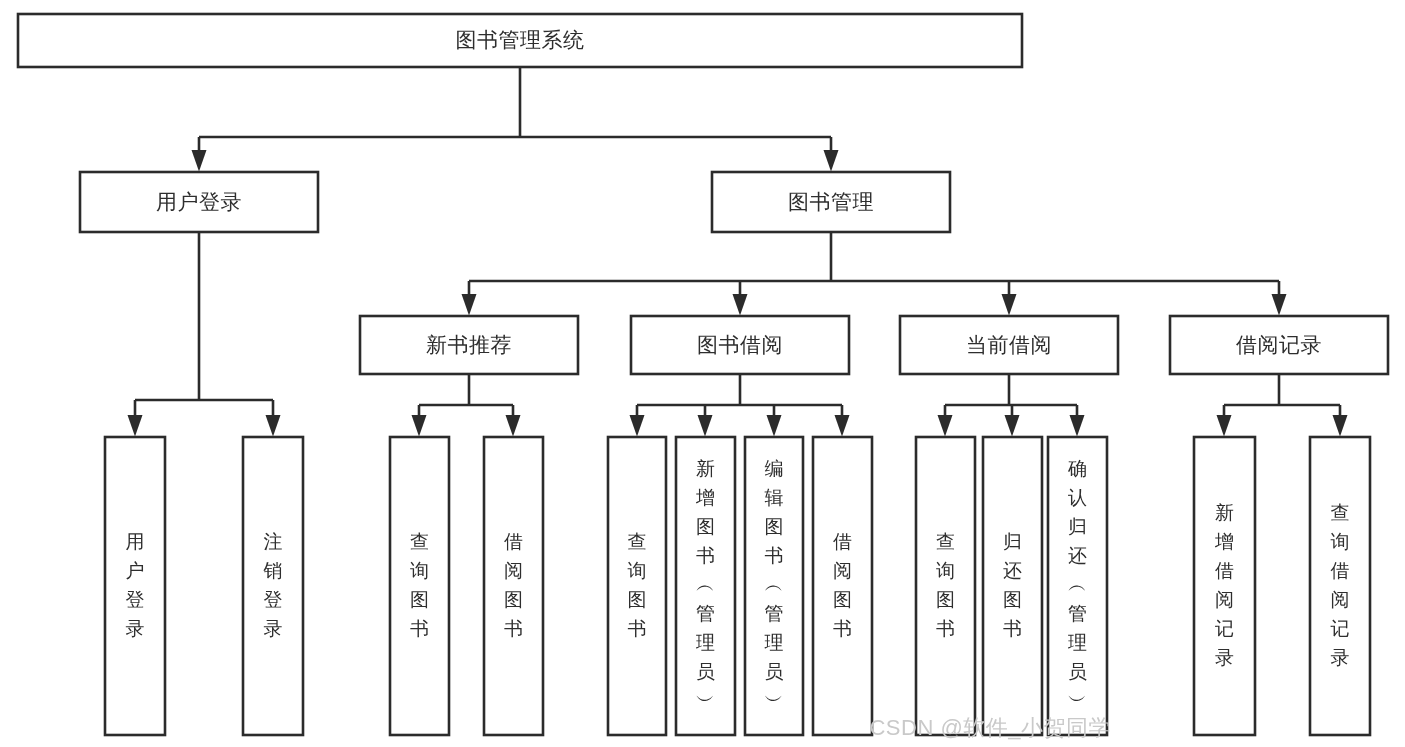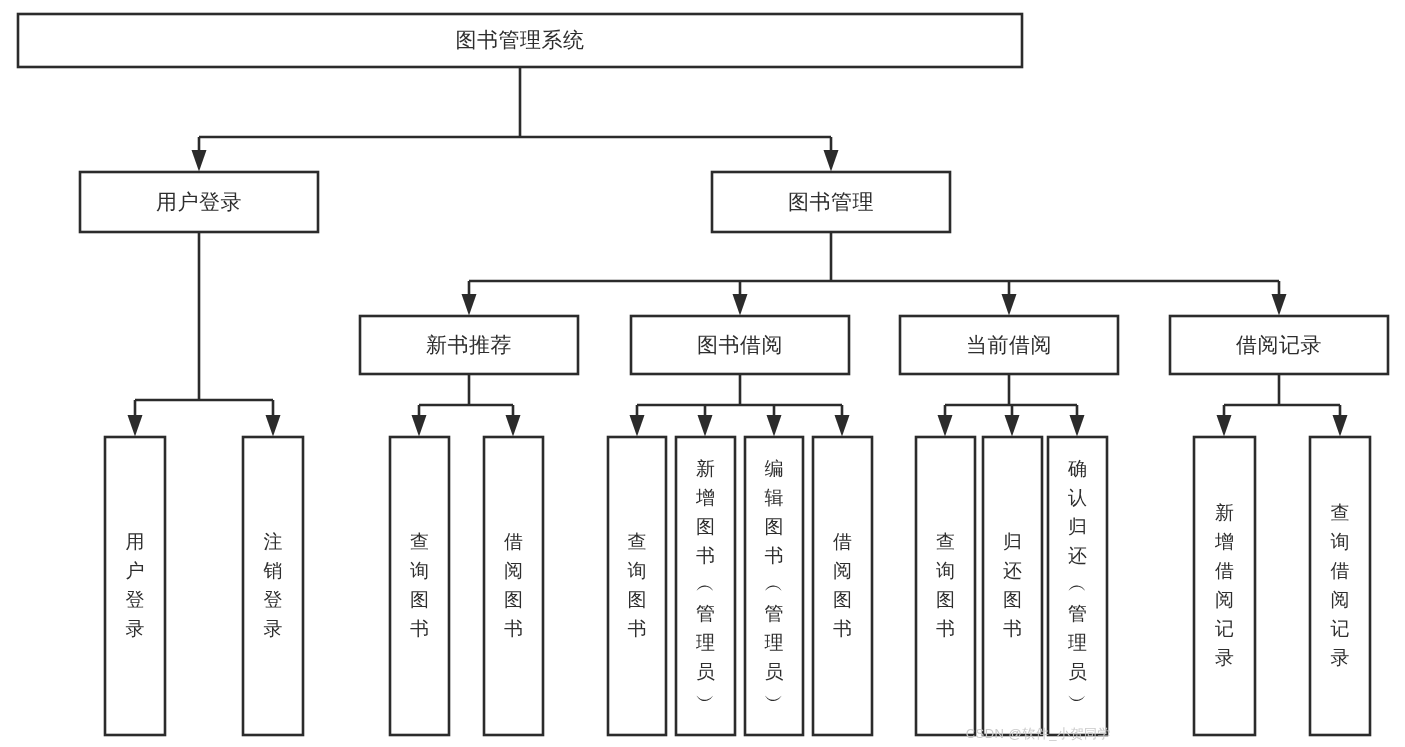--- a/index.html
+++ b/index.html
@@ -52,21 +52,21 @@
   }
   .arrow-head {
     fill: #2b2b2b;
     stroke: none;
   }
   .watermark {
     position: absolute;
     right: 8px;
     bottom: 4px;
     color: #c9c9c9;
-    font-size: 13px;
+    font-size: 22px;
     font-family: "Liberation Sans", "DejaVu Sans", sans-serif;
     white-space: nowrap;
     user-select: none;
     letter-spacing: 0.5px;
   }
 </style>
 </head>
 <body>
 
 <div id="diagram-root">

